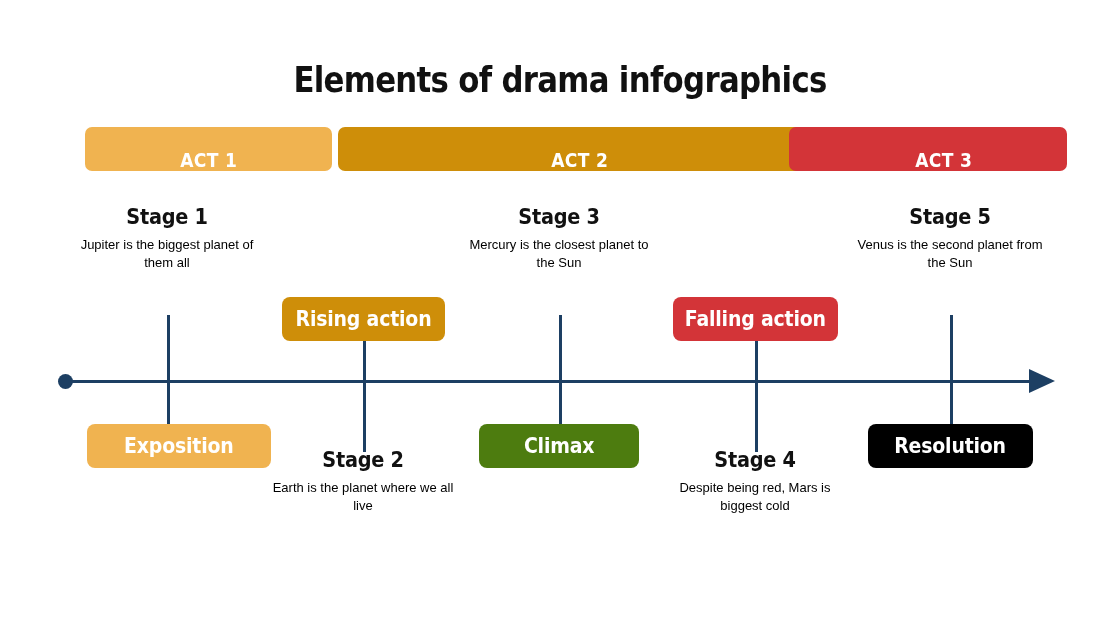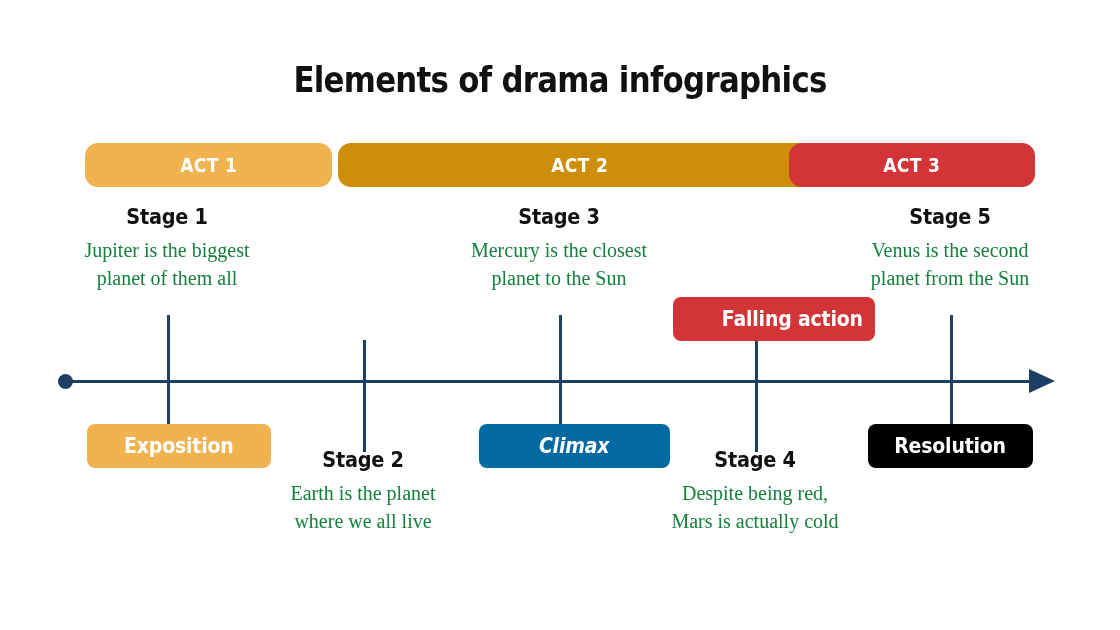--- a/index.html
+++ b/index.html
@@ -31,30 +31,30 @@
     letter-spacing: -0.8px;
     color: #111111;
     transform: scaleX(0.88);
     transform-origin: center top;
     white-space: nowrap;
   }
 
   
   .act-bar {
     position: absolute;
-    top: 143px;
+    top: 127px;
     height: 44px;
-    border-radius: 13px;
+    border-radius: 7px;
     color: #ffffff;
     font-family: "DejaVu Sans", sans-serif;
     font-size: 19px;
     font-weight: bold;
     letter-spacing: 0.4px;
     display: flex;
-    align-items: center;
+    align-items: flex-end;
     justify-content: center;
   }
   .act-bar span { transform: scaleX(0.9); display:inline-block; }
   #act-1 { left: 85px;  width: 247px; }
   #act-2 { left: 338px; width: 483px; }
   #act-3 { left: 789px; width: 246px; }
 
   
   #axis-line {
     position: absolute;
@@ -100,24 +100,24 @@
   .stage-title {
     font-family: "DejaVu Sans", sans-serif;
     font-size: 21px;
     font-weight: bold;
     color: #111111;
     letter-spacing: -0.3px;
     margin-bottom: 7px;
     transform: scaleX(0.92);
   }
   .stage-desc {
-    font-family: Liberation Serif, serif;
-    font-size: 20px;
+    font-family: Liberation Sans, sans-serif;
+    font-size: 13px;
     line-height: 1.42;
-    color: #15803d;
+    color: #000000;
   }
 
   
   .pill {
     position: absolute;
     height: 44px;
     border-radius: 8px;
     color: #ffffff;
     font-family: "DejaVu Sans", sans-serif;
     font-size: 21px;
@@ -135,21 +135,21 @@
 <div id="canvas">
 
   <div id="page-title">Elements of drama infographics</div>
 
   <div class="act-bar" id="act-1" style="background: rgb(240, 179, 80);">
     <span>ACT 1</span>
   </div>
   <div class="act-bar" id="act-2" style="background: rgb(206, 142, 9);">
     <span>ACT 2</span>
   </div>
-  <div class="act-bar" id="act-3" style="background: rgb(211, 52, 56);">
+  <div class="act-bar" id="act-3" style="background: rgb(211, 52, 56); padding-left: 32px;">
     <span>ACT 3</span>
   </div>
 
   <div id="axis-dot"></div>
   <div id="axis-line"></div>
   <div id="axis-arrow"></div>
 
   <div class="connector" style="left:167px; top:315px; height:110px;"></div>
   <div class="connector" style="left:363px; top:340px; height:112px;"></div>
   <div class="connector" style="left:559px; top:315px; height:110px;"></div>
@@ -166,38 +166,41 @@
     <div class="stage-desc">Earth is the planet where we all live</div>
   </div>
 
   <div class="stage-block" style="left:464px; top:205px;text-align:center;">
     <div class="stage-title">Stage 3</div>
     <div class="stage-desc">Mercury is the closest planet to the Sun</div>
   </div>
 
   <div class="stage-block" style="left:660px; top:448px;">
     <div class="stage-title">Stage 4</div>
-    <div class="stage-desc">Despite being red, Mars is actually cold</div>
+    <div class="stage-desc">Despite being red, Mars is biggest cold</div>
   </div>
 
   <div class="stage-block" style="left:855px; top:205px;">
     <div class="stage-title">Stage 5</div>
     <div class="stage-desc">Venus is the second planet from the Sun</div>
   </div>
 
   <div class="pill" style="left:87px; top:424px; width:184px; background:#F0B350;">
     <span>Exposition</span>
   </div>
 
-
-  <div class="pill" style="left:479px; top:424px; width:191px; background:#0369a1;font-style:italic;">
+  <div class="pill" style="left:282px; top:297px; width:163px; background:#CE8E09;">
+    <span>Rising action</span>
+  </div>
+
+  <div class="pill" style="left:479px; top:424px; width:160px; background:#4d7c0f;">
     <span>Climax</span>
   </div>
 
-  <div class="pill" style="left:673px; top:297px; width:165px; background:#D33438;padding-left:37px;">
+  <div class="pill" style="left:673px; top:297px; width:165px; background:#D33438;">
     <span>Falling action</span>
   </div>
 
   <div class="pill" style="left:868px; top:424px; width:165px; background:#000000;">
     <span>Resolution</span>
   </div>
 
 </div>
 
 </body></html>

